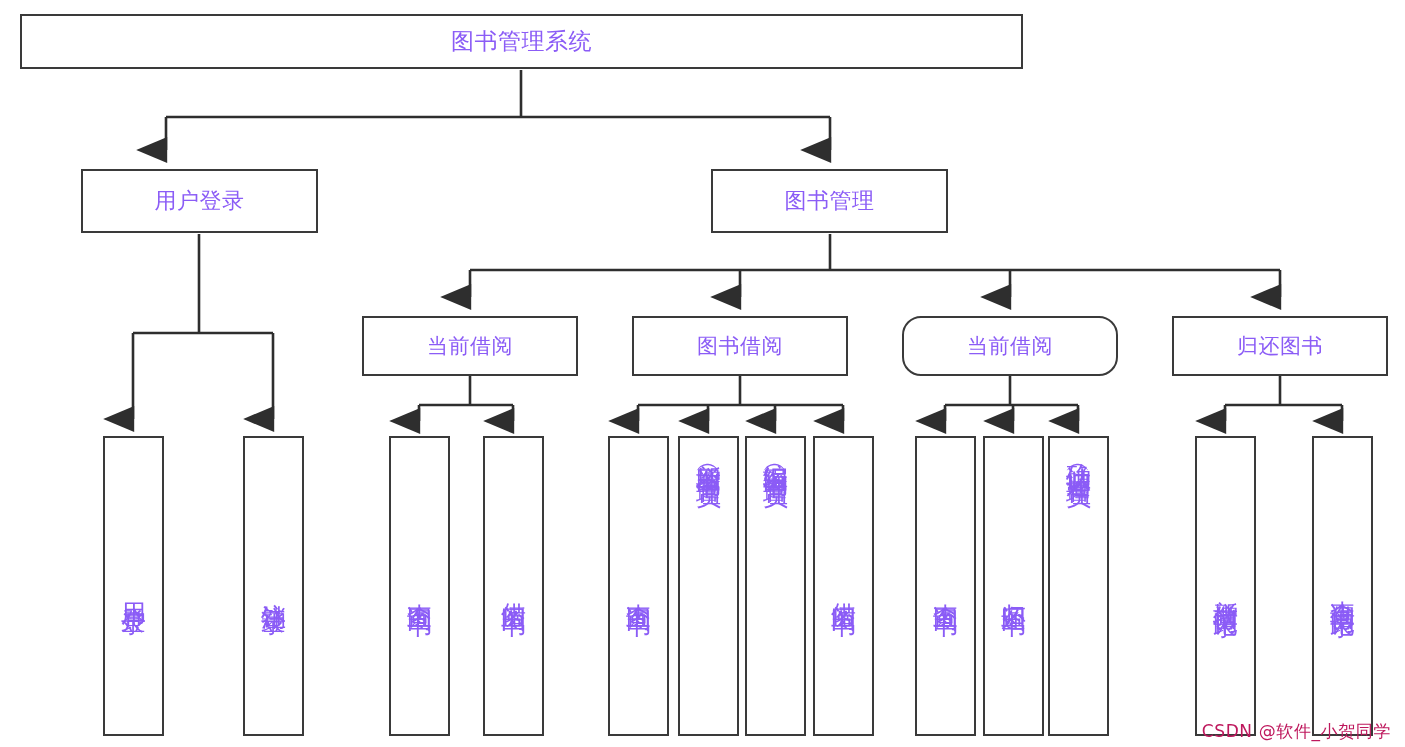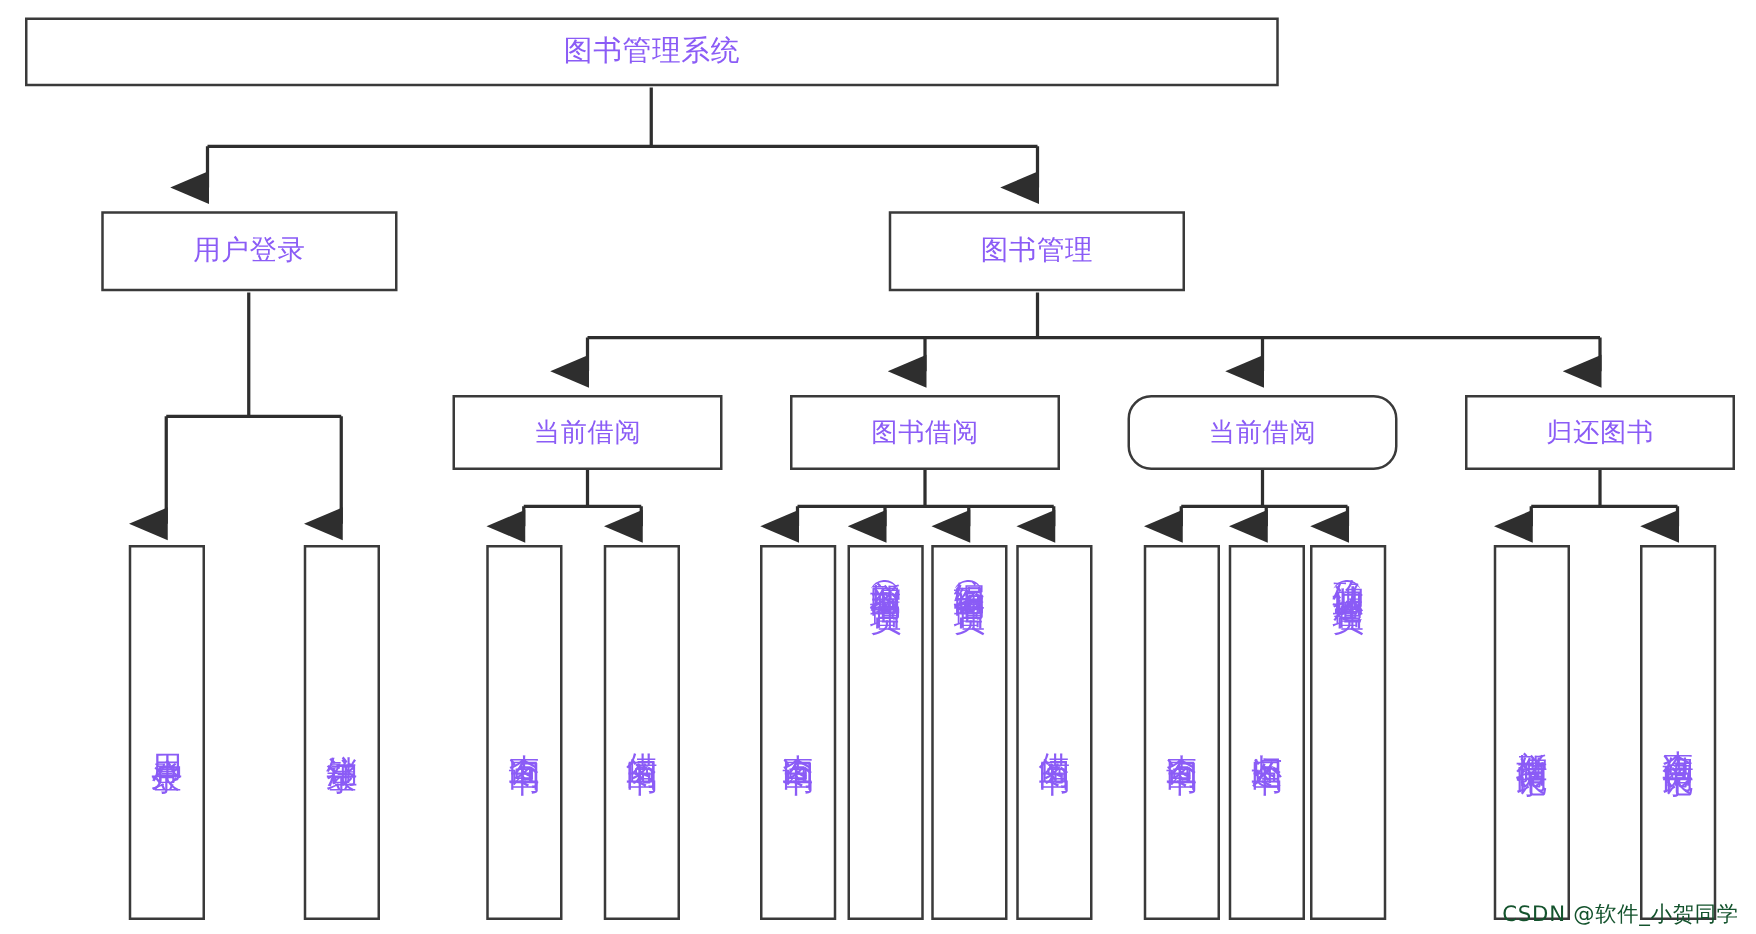--- a/index.html
+++ b/index.html
@@ -71,21 +71,21 @@
     white-space: nowrap;
   }
   .node.vert.mid .node-label {
     align-self: center;
   }
   #watermark {
     position: absolute;
     right: 14px;
     bottom: 4px;
     font-size: 17px;
-    color: #14532d;
+    color: #be185d;
     letter-spacing: 0.6px;
     white-space: nowrap;
     user-select: none;
   }
 </style>
 </head>
 <body>
 
 <div id="diagram-root">
 

